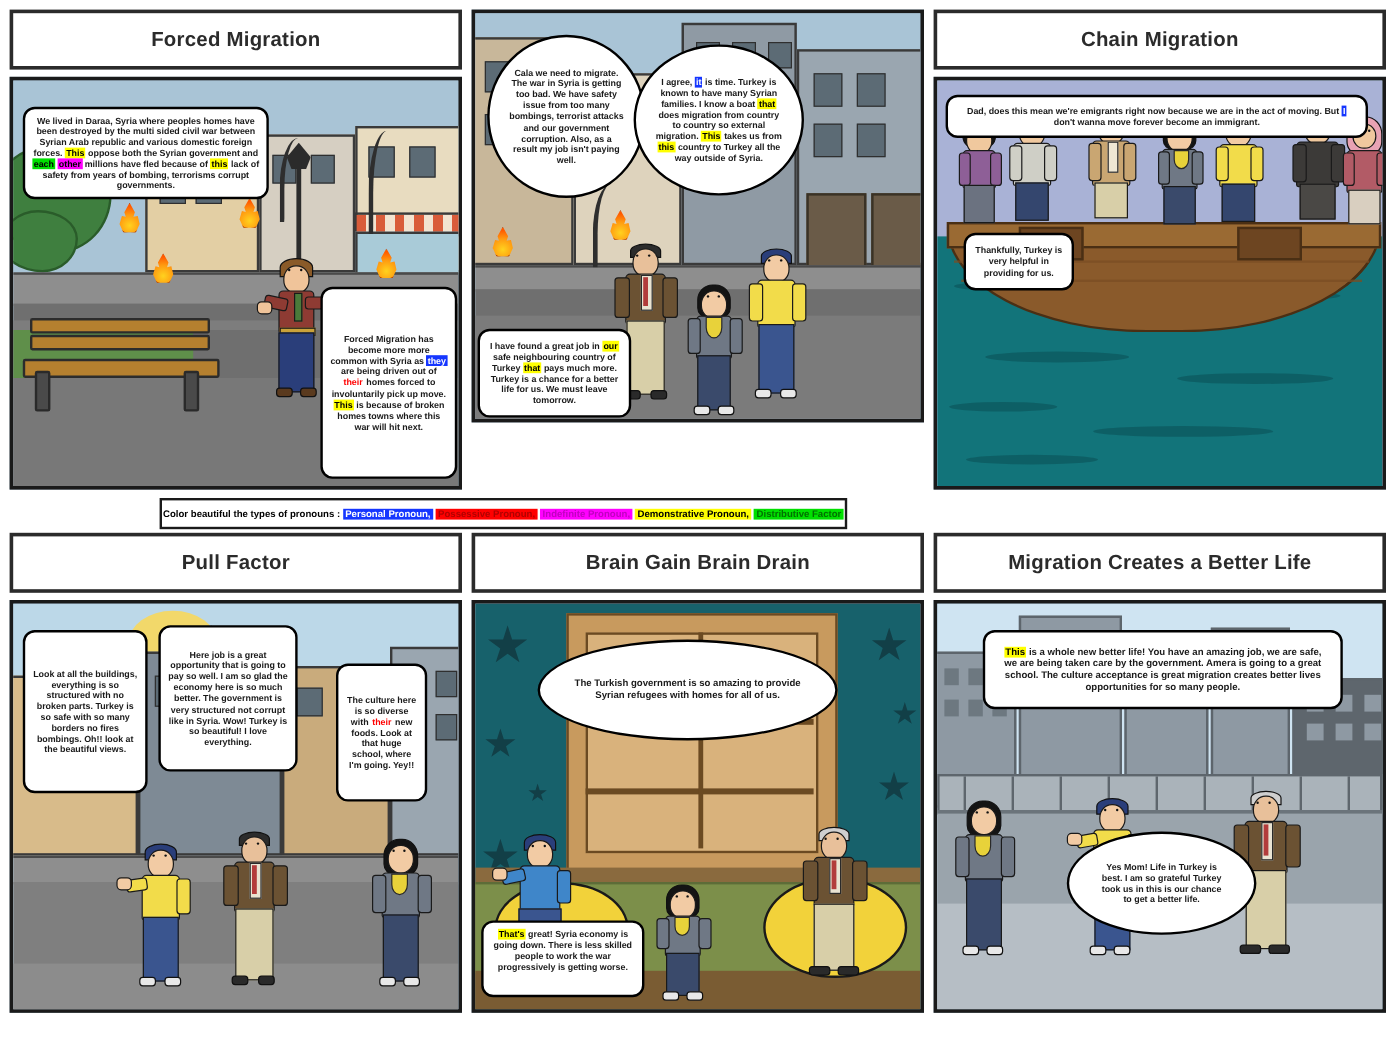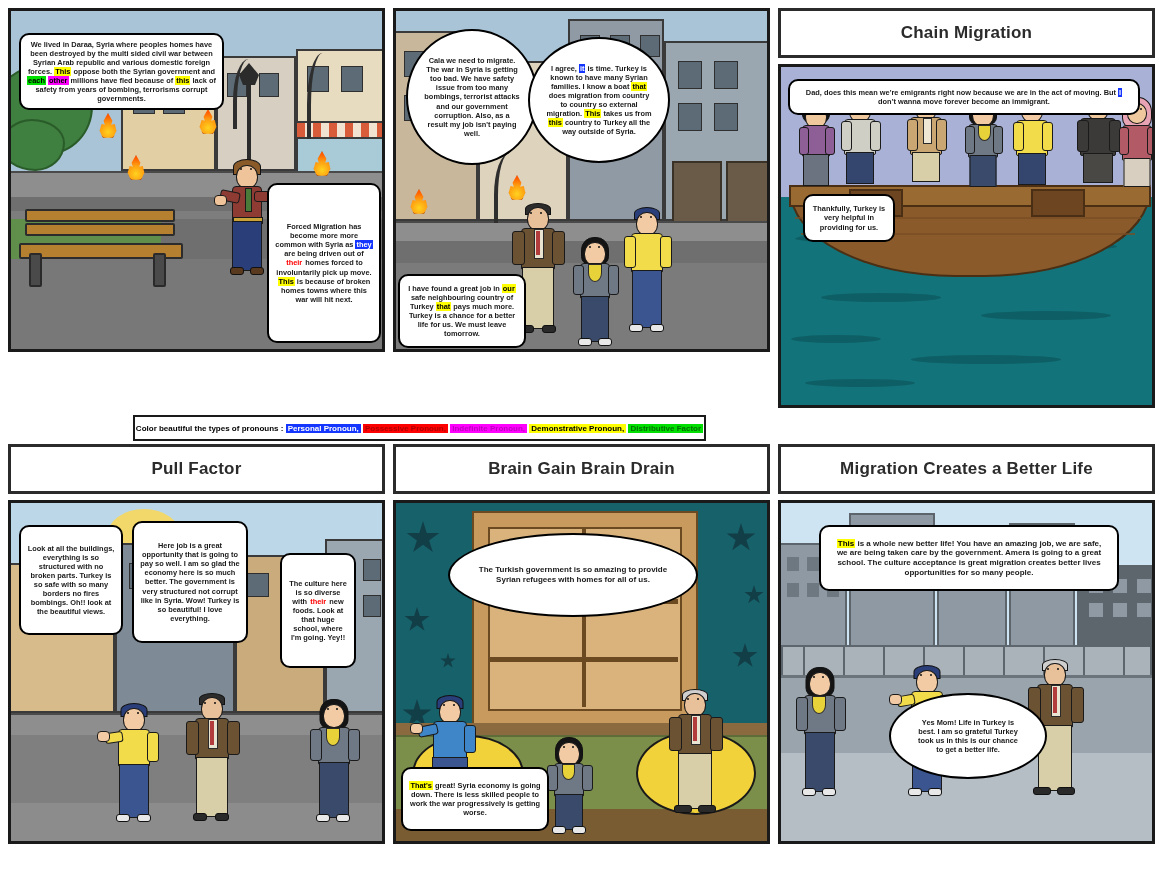--- a/index.html
+++ b/index.html
@@ -98,20 +98,23 @@
   .rail i{position:absolute;top:0;bottom:0;width:2px;background:#5e666d;}
 </style>
 </head>
 <body>
 
 <div class="board">
 
   <div class="row">
 
     <div class="cell">
+      <div class="title-cell">
+        <span>Forced Migration</span>
+      </div>
       <div class="panel">
         <div class="panel-inner">
 
           <div class="sky" style="background:#a9c4d6"></div>
 
           <div class="bld" style="left:110px;top:60px;width:95px;height:100px;background:#e3cfa4"></div>
           <div class="win" style="left:122px;top:75px;width:22px;height:28px"></div>
           <div class="win" style="left:152px;top:75px;width:22px;height:28px"></div>
           <div class="bld" style="left:205px;top:45px;width:80px;height:115px;background:#d6cfc2"></div>
           <div class="win" style="left:216px;top:62px;width:20px;height:24px"></div>
@@ -459,21 +462,21 @@
             <div class="torso" style="top:28px;width:30px;height:36px;background:#6f7885"></div>
             <div class="abs" style="left:15px;top:29px;width:12px;height:16px;background:#e8d23a;border-radius:0 0 50% 50%;border:1.2px solid #2a2a2a"></div>
             <div class="arm" style="left:-1px;top:30px;width:10px;height:30px;background:#6f7885"></div>
             <div class="arm" style="left:37px;top:30px;width:10px;height:30px;background:#6f7885"></div>
             <div class="legs" style="top:63px;width:28px;height:54px;background:#3a4a6b"></div>
             <div class="shoe" style="left:5px;top:115px;background:#e8e8e8"></div>
             <div class="shoe" style="left:25px;top:115px;background:#e8e8e8"></div>
           </div>
         </div>
 
-        <div class="bub rr" style="left:8px;top:22px;width:104px;height:110px;display:flex;align-items:center;justify-content:center;">
+        <div class="bub rr" style="left:8px;top:22px;width:104px;height:136px;display:flex;align-items:center;justify-content:center;">
           <div class="segs">Look at all the buildings, everything is so structured with no broken parts. Turkey is so safe with so many borders no fires bombings. Oh!! look at the beautiful views.</div>
         </div>
         <div class="bub rr" style="left:269px;top:50px;width:76px;height:115px;display:flex;align-items:center;justify-content:center;">
           <div class="segs">The culture here is so diverse with <span class="hl p-possess">their</span> new foods. Look at that huge school, where I'm going. Yey!!</div>
         </div>
         <div class="bub rr" style="left:121px;top:18px;width:116px;height:122px;display:flex;align-items:center;justify-content:center;">
           <div class="segs">Here job is a great opportunity that is going to pay so well. I am so glad the economy here is so much better. The government is very structured not corrupt like in Syria. Wow! Turkey is so beautiful! I love everything.</div>
         </div>
       </div>
     </div>
@@ -545,21 +548,21 @@
             <div class="arm" style="left:40px;top:28px;width:11px;height:32px;background:#6b5233"></div>
             <div class="legs" style="top:64px;width:32px;height:54px;background:#d8cfa8"></div>
             <div class="shoe" style="left:4px;top:116px;background:#2a2a2a;width:16px"></div>
             <div class="shoe" style="left:28px;top:116px;background:#2a2a2a;width:16px"></div>
           </div>
         </div>
 
         <div class="bub oval" style="left:52px;top:30px;width:250px;height:84px;display:flex;align-items:center;justify-content:center;">
           <div class="segs" style="padding:0 22px;font-size:8px">The Turkish government is so amazing to provide Syrian refugees with homes for all of us.</div>
         </div>
-        <div class="bub rr" style="left:5px;top:264px;width:148px;height:64px;display:flex;align-items:center;justify-content:center;">
+        <div class="bub rr" style="left:5px;top:264px;width:136px;height:64px;display:flex;justify-content:center;">
           <div class="segs"><span class="hl p-demo">That's</span> great! Syria economy is going down. There is less skilled people to work the war progressively is getting worse.</div>
         </div>
       </div>
     </div>
 
     <div class="cell">
       <div class="title-cell">
         <span>Migration Creates a Better Life</span>
       </div>
       <div class="panel">

